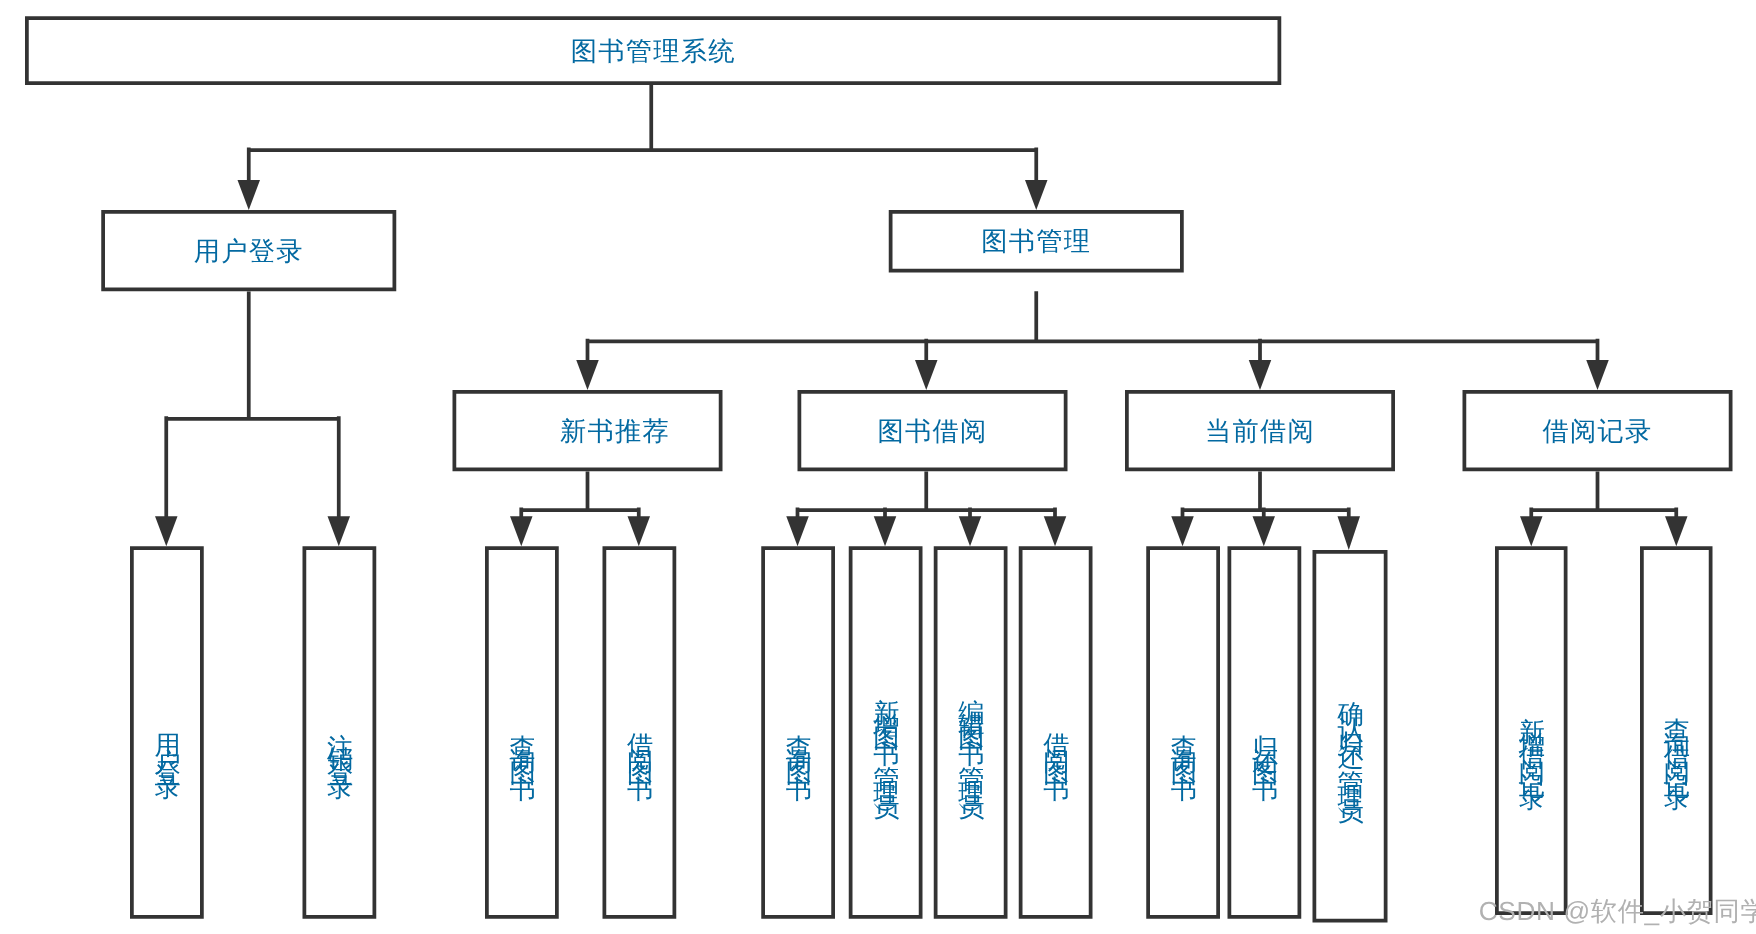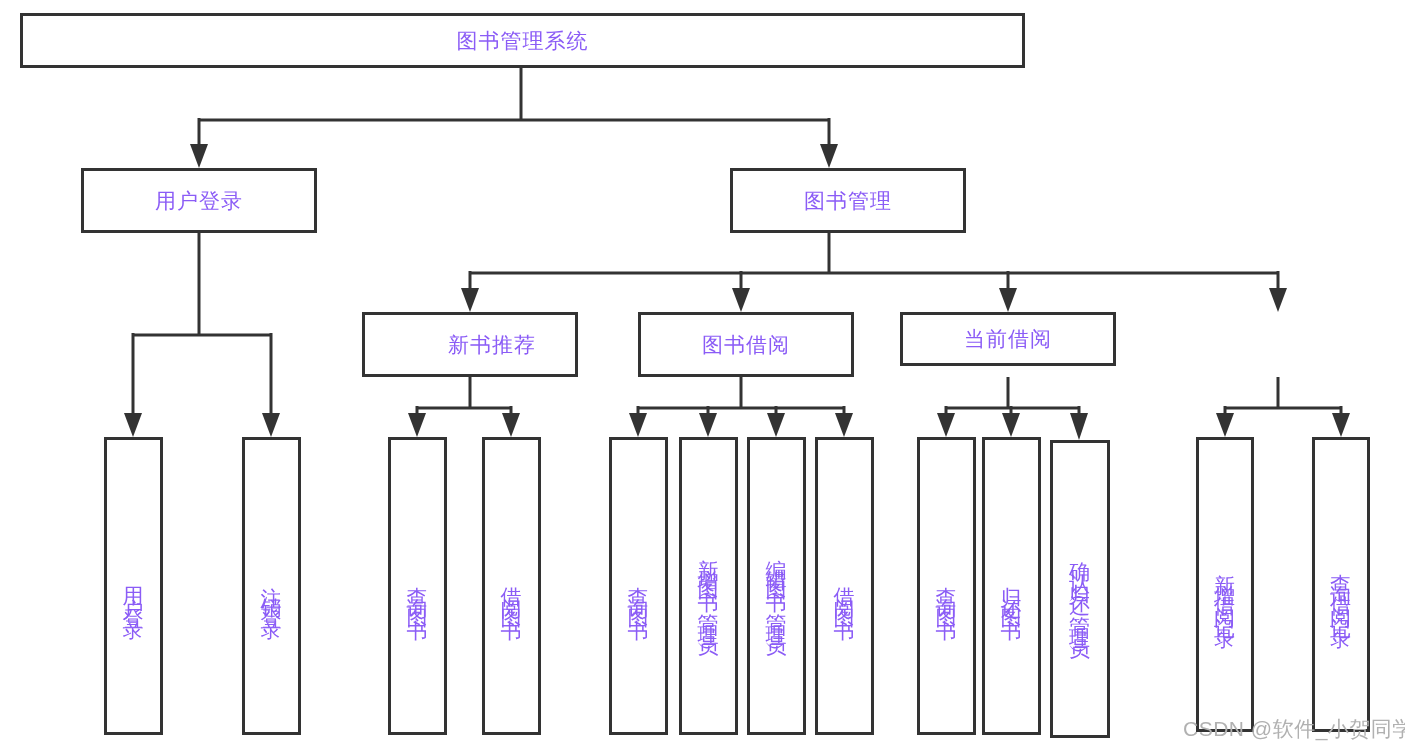--- a/index.html
+++ b/index.html
@@ -23,21 +23,21 @@
     z-index: 1;
   }
   .node {
     position: absolute;
     box-sizing: border-box;
     border: 3px solid #333333;
     background: #ffffff;
     display: flex;
     align-items: center;
     justify-content: center;
-    color: #8b5cf6;
+    color: #0369a1;
     z-index: 2;
   }
   .node.h {
     font-size: 21px;
     letter-spacing: 1px;
   }
   .node.leaf span {
     writing-mode: vertical-lr;
     text-orientation: mixed;
     font-size: 21px;
@@ -122,25 +122,26 @@
     <line class="ln" x1="1225" y1="408" x2="1341" y2="408"></line>
     <line class="ln" x1="1225" y1="406" x2="1225" y2="416"></line>
     <polygon class="ah" points="1216,413 1234,413 1225,437"></polygon>
     <line class="ln" x1="1341" y1="406" x2="1341" y2="416"></line>
     <polygon class="ah" points="1332,413 1350,413 1341,437"></polygon>
   </svg>
 
   <div class="node h" style="left:20px; top:13px; width:1005px; height:55px;">图书管理系统</div>
 
   <div class="node h" style="left:81px; top:168px; width:236px; height:65px;">用户登录</div>
-  <div class="node h" style="left:730px; top:168px; width:236px; height:65px;">图书管理</div>
+  <div class="node h" style="left:711px; top:168px; width:236px; height:50px;">图书管理</div>
 
   <div class="node h" style="left:362px; top:312px; width:216px; height:65px;padding-left:44px;">新书推荐</div>
   <div class="node h" style="left:638px; top:312px; width:216px; height:65px;">图书借阅</div>
-  <div class="node h" style="left:900px; top:312px; width:216px; height:54px;">当前借阅</div>
+  <div class="node h" style="left:900px; top:312px; width:216px; height:65px;">当前借阅</div>
+  <div class="node h" style="left:1170px; top:312px; width:216px; height:65px;">借阅记录</div>
 
   <div class="node leaf" style="left:104px; top:437px; width:59px; height:298px;">
     <span>用户登录</span>
   </div>
   <div class="node leaf" style="left:242px; top:437px; width:59px; height:298px;">
     <span>注销登录</span>
   </div>
 
   <div class="node leaf" style="left:388px; top:437px; width:59px; height:298px;">
     <span>查询图书</span>

